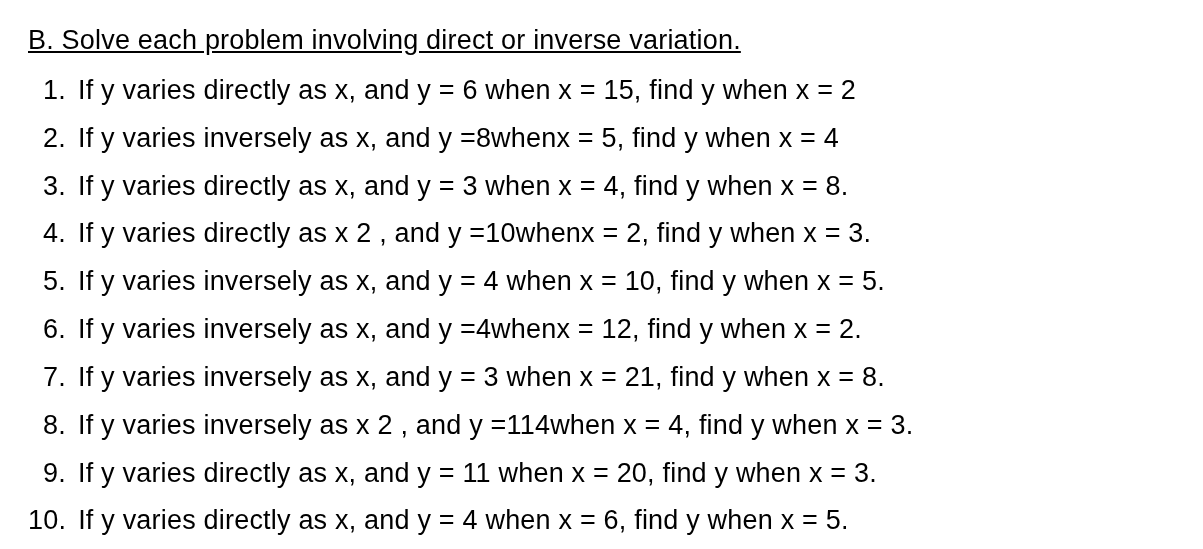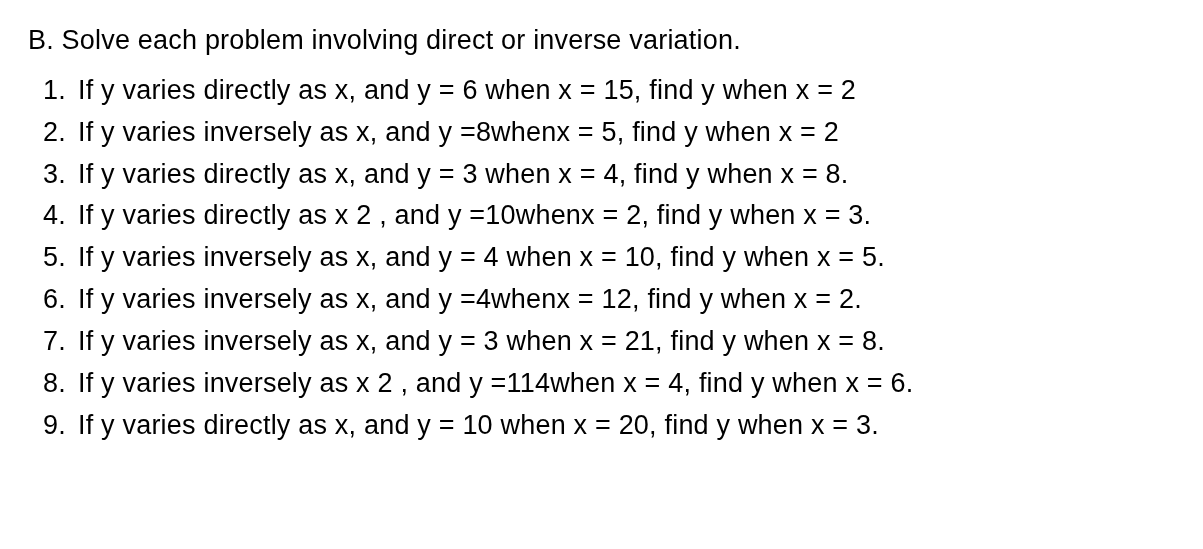--- a/index.html
+++ b/index.html
@@ -12,52 +12,54 @@
       height: 549px;
       background-color: #ffffff;
       font-family: Arial, Helvetica, sans-serif;
       padding: 20px 28px;
       color: #000000;
       font-size: 27px;
       line-height: 1.55;
       letter-spacing: 0.2px;
     }
     .heading {
-      margin-bottom: 8px;
+      margin-bottom: 2px;
+      text-decoration: underline;
     }
     .problem-list {
       list-style: none;
     }
     .problem-item {
       display: flex;
       align-items: baseline;
     }
     .problem-number {
       min-width: 50px;
       text-align: right;
       padding-right: 12px;
       flex-shrink: 0;
     }
     .problem-text {
       flex: 1;
+      margin-top: 6px;
     }
   </style>
 </head>
 <body>
 
 <div class="heading">B. Solve each problem involving direct or inverse variation.</div>
 
 <ol class="problem-list">
   <li class="problem-item">
     <span class="problem-number">1.</span>
     <span class="problem-text">If y varies directly as x, and y = 6 when x = 15, find y when x = 2</span>
   </li>
   <li class="problem-item">
     <span class="problem-number">2.</span>
-    <span class="problem-text">If y varies inversely as x, and y =8whenx = 5, find y when x = 2</span>
+    <span class="problem-text">If y varies inversely as x, and y =8whenx = 5, find y when x = 4</span>
   </li>
   <li class="problem-item">
     <span class="problem-number">3.</span>
     <span class="problem-text">If y varies directly as x, and y = 3 when x = 4, find y when x = 8.</span>
   </li>
   <li class="problem-item">
     <span class="problem-number">4.</span>
     <span class="problem-text">If y varies directly as x 2 , and y =10whenx = 2, find y when x = 3.</span>
   </li>
   <li class="problem-item">
@@ -67,19 +69,23 @@
   <li class="problem-item">
     <span class="problem-number">6.</span>
     <span class="problem-text">If y varies inversely as x, and y =4whenx = 12, find y when x = 2.</span>
   </li>
   <li class="problem-item">
     <span class="problem-number">7.</span>
     <span class="problem-text">If y varies inversely as x, and y = 3 when x = 21, find y when x = 8.</span>
   </li>
   <li class="problem-item">
     <span class="problem-number">8.</span>
-    <span class="problem-text">If y varies inversely as x 2 , and y =114when x = 4, find y when x = 6.</span>
+    <span class="problem-text">If y varies inversely as x 2 , and y =114when x = 4, find y when x = 3.</span>
   </li>
   <li class="problem-item">
     <span class="problem-number">9.</span>
-    <span class="problem-text">If y varies directly as x, and y = 10 when x = 20, find y when x = 3.</span>
+    <span class="problem-text">If y varies directly as x, and y = 11 when x = 20, find y when x = 3.</span>
+  </li>
+  <li class="problem-item">
+    <span class="problem-number">10.</span>
+    <span class="problem-text">If y varies directly as x, and y = 4 when x = 6, find y when x = 5.</span>
   </li>
 </ol>
 
 </body></html>

